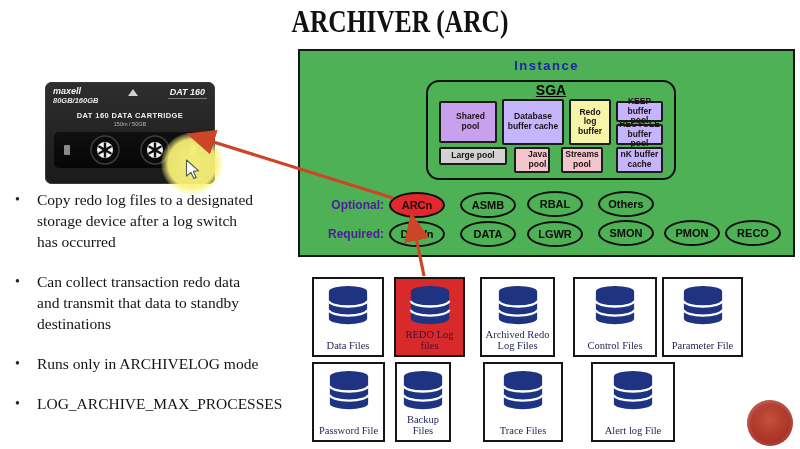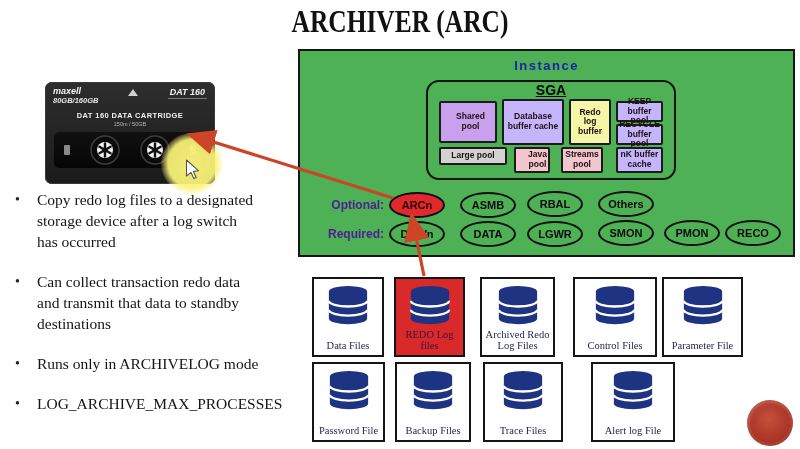--- a/index.html
+++ b/index.html
@@ -229,21 +229,21 @@
     </svg>
   <div class="filelabel">Parameter File</div>
 </div>
 
 <div class="filebox" style="left:312px;top:362px;width:73px">
   <svg width="46" height="44">
       <use href="#db-cyl" xlink:href="#db-cyl"></use>
     </svg>
   <div class="filelabel">Password File</div>
 </div>
-<div class="filebox" style="left:395px;top:362px;width:76px">
+<div class="filebox" style="left:395px;top:362px;width:56px">
   <svg width="46" height="44">
       <use href="#db-cyl" xlink:href="#db-cyl"></use>
     </svg>
   <div class="filelabel">Backup Files</div>
 </div>
 <div class="filebox" style="left:483px;top:362px;width:80px">
   <svg width="46" height="44">
       <use href="#db-cyl" xlink:href="#db-cyl"></use>
     </svg>
   <div class="filelabel">Trace Files</div>

